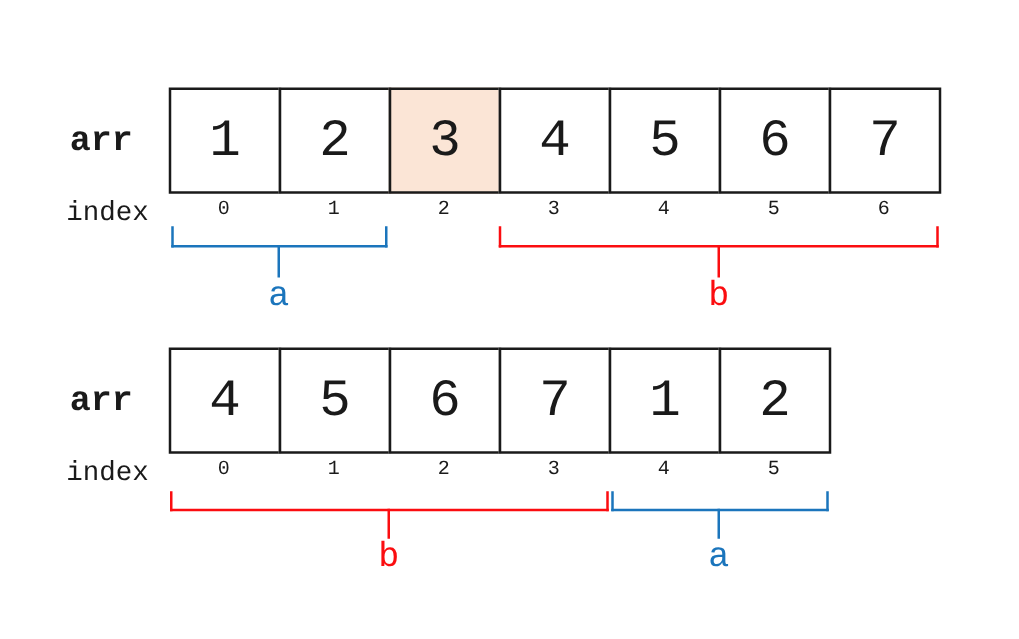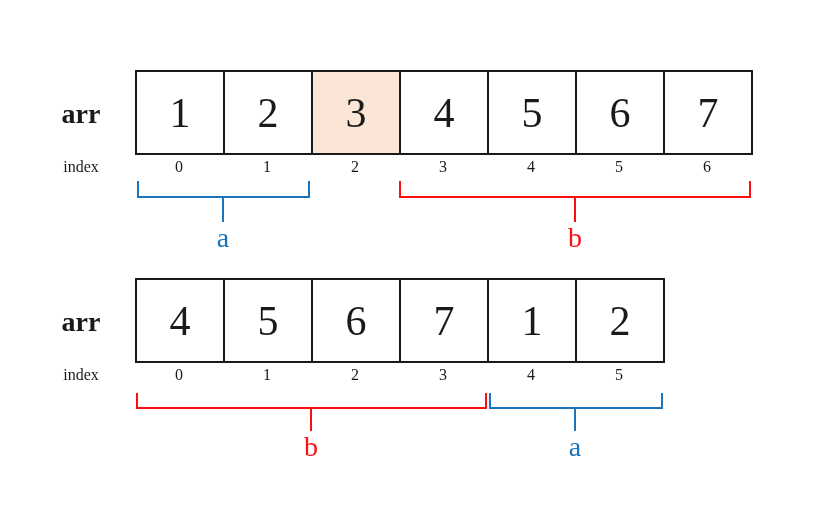--- a/index.html
+++ b/index.html
@@ -1,21 +1,21 @@
 <!DOCTYPE html>
 <html style="--blue: #1b75bc; --red: #fb0d10; --highlight: #fbe5d6; --line: #1a1a1a;"><head>
 <meta charset="utf-8">
 <style>
   html, body { margin: 0; padding: 0; background: #ffffff; }
   .canvas {
     position: relative;
     width: 815px;
     height: 511px;
     background: #ffffff;
-    font-family: Liberation Serif, serif;
+    font-family: Liberation Mono, monospace;
     overflow: hidden;
   }
 
   
   .arr-label {
     position: absolute;
     width: 56px;
     text-align: center;
     font-size: 28px;
     font-weight: 700;
@@ -44,21 +44,21 @@
     color: var(--line, #1a1a1a);
   }
   .cell:first-child { margin-left: 0; }
   .cell.hl { background: var(--highlight, #fbe5d6); }
 
   
   .index-caption {
     position: absolute;
     width: 56px;
     text-align: center;
-    font-size: 16px;
+    font-size: 22px;
     color: var(--line, #1a1a1a);
   }
   #index-caption-top    { left: 53px; top: 158px; }
   #index-caption-bottom { left: 53px; top: 366px; }
 
   
   .indices { position: absolute; display: flex; }
   #indices-top    { left: 135px; top: 158px; }
   #indices-bottom { left: 135px; top: 366px; }
   .idx { width: 88px; text-align: center; font-size: 16px; color: var(--line, #1a1a1a); }

